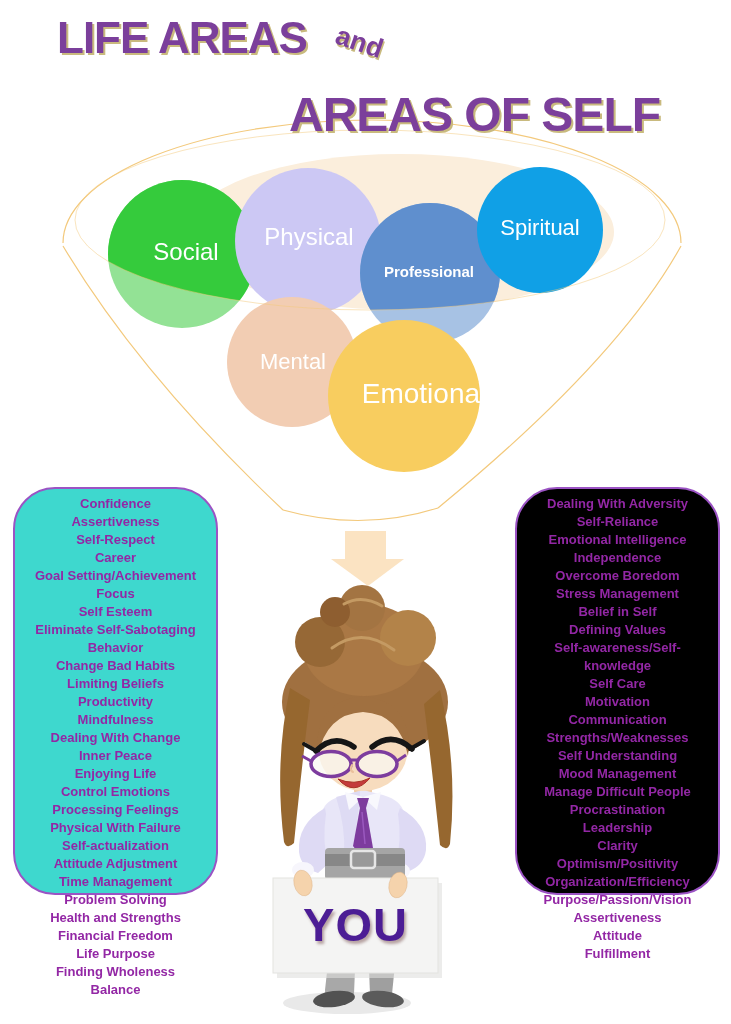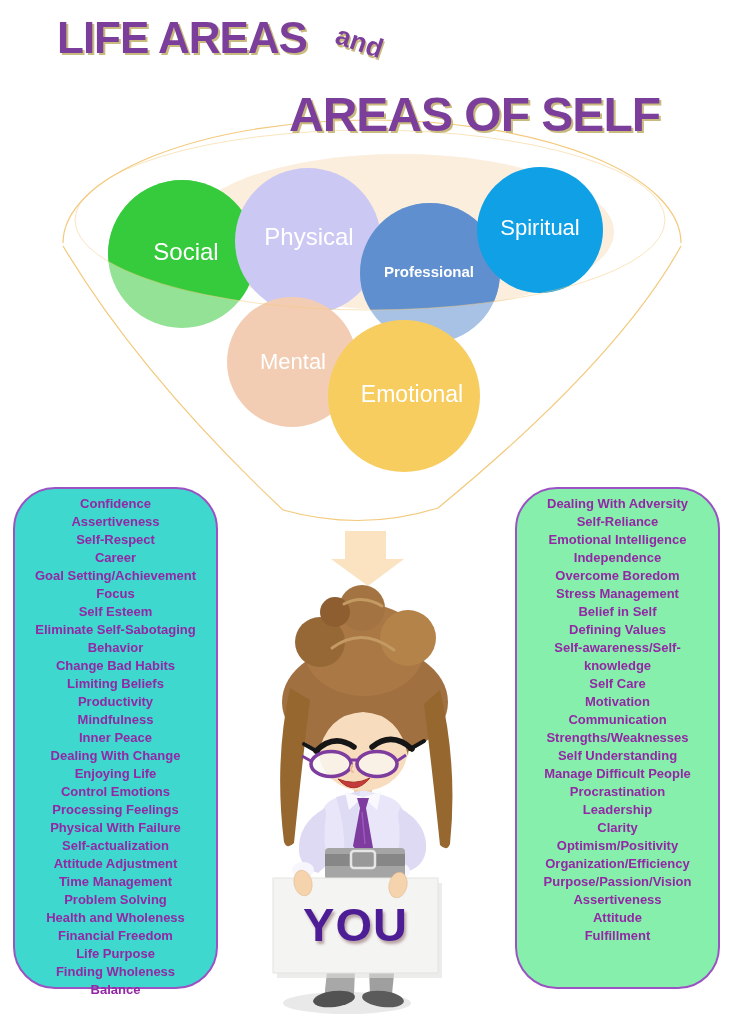--- a/index.html
+++ b/index.html
@@ -16,25 +16,25 @@
   .t-and{left:341px;top:22px;font-size:27px;transform:rotate(19deg);transform-origin:left top;}
   .t2{left:289px;top:63px;font-size:48px;letter-spacing:-1px;margin-top:28px;}
 
   
   .cl{position:absolute;transform:translate(-50%,-50%);color:#ffffff;white-space:nowrap;z-index:2;}
   .cl-social{left:186px;top:252px;font-size:24px;text-align:right;}
   .cl-physical{left:309px;top:237px;font-size:24px;}
   .cl-professional{left:429px;top:271px;font-size:15px;font-weight:700;}
   .cl-spiritual{left:540px;top:228px;font-size:22px;}
   .cl-mental{left:293px;top:362px;font-size:22px;}
-  .cl-emotional{left:412px;top:394px;font-size:23px;}
+  .cl-emotional{left:424px;top:394px;font-size:28px;}
 
   
   .panel{
-    position:absolute;top:487px;width:205px;height:502px;box-sizing:border-box;
+    position:absolute;top:487px;width:205px;height:408px;box-sizing:border-box;
     border:2px solid;border-radius:42px;padding:6px 5px 0;
     text-align:center;font-weight:700;font-size:13px;line-height:18px;z-index:2;
   }
   .panel-left{left:13px;}
   .panel-right{left:515px;}
   .panel .list-line{margin:0;}
 
   
   .you-label{
     position:absolute;left:273px;top:897px;width:165px;text-align:center;z-index:3;
@@ -163,52 +163,53 @@
       <div class="list-line">Self-Respect</div>
       <div class="list-line">Career</div>
       <div class="list-line">Goal Setting/Achievement</div>
       <div class="list-line">Focus</div>
       <div class="list-line">Self Esteem</div>
       <div class="list-line">Eliminate Self-Sabotaging Behavior</div>
       <div class="list-line">Change Bad Habits</div>
       <div class="list-line">Limiting Beliefs</div>
       <div class="list-line">Productivity</div>
       <div class="list-line">Mindfulness</div>
+      <div class="list-line">Dealing With Change</div>
       <div class="list-line">Inner Peace</div>
-      <div class="list-line">Dealing With Change</div>
       <div class="list-line">Enjoying Life</div>
       <div class="list-line">Control Emotions</div>
       <div class="list-line">Processing Feelings</div>
       <div class="list-line">Physical With Failure</div>
       <div class="list-line">Self-actualization</div>
       <div class="list-line">Attitude Adjustment</div>
       <div class="list-line">Time Management</div>
       <div class="list-line">Problem Solving</div>
-      <div class="list-line">Health and Wholeness</div>
+      <div class="list-line">Health and Strengths</div>
       <div class="list-line">Financial Freedom</div>
       <div class="list-line">Life Purpose</div>
       <div class="list-line">Finding Wholeness</div>
       <div class="list-line">Balance</div>
     </div>
 
-  <div class="panel panel-right" style="background-color: #86efac; border-color: rgb(155, 83, 196); color: rgb(147, 39, 165);">
+  <div class="panel panel-right" style="background-color: #000000; border-color: rgb(155, 83, 196); color: rgb(147, 39, 165);">
       <div class="list-line">Dealing With Adversity</div>
       <div class="list-line">Self-Reliance</div>
       <div class="list-line">Emotional Intelligence</div>
       <div class="list-line">Independence</div>
       <div class="list-line">Overcome Boredom</div>
       <div class="list-line">Stress Management</div>
       <div class="list-line">Belief in Self</div>
       <div class="list-line">Defining Values</div>
       <div class="list-line">Self-awareness/Self-knowledge</div>
       <div class="list-line">Self Care</div>
       <div class="list-line">Motivation</div>
       <div class="list-line">Communication</div>
       <div class="list-line">Strengths/Weaknesses</div>
       <div class="list-line">Self Understanding</div>
+      <div class="list-line">Mood Management</div>
       <div class="list-line">Manage Difficult People</div>
       <div class="list-line">Procrastination</div>
       <div class="list-line">Leadership</div>
       <div class="list-line">Clarity</div>
       <div class="list-line">Optimism/Positivity</div>
       <div class="list-line">Organization/Efficiency</div>
       <div class="list-line">Purpose/Passion/Vision</div>
       <div class="list-line">Assertiveness</div>
       <div class="list-line">Attitude</div>
       <div class="list-line">Fulfillment</div>

